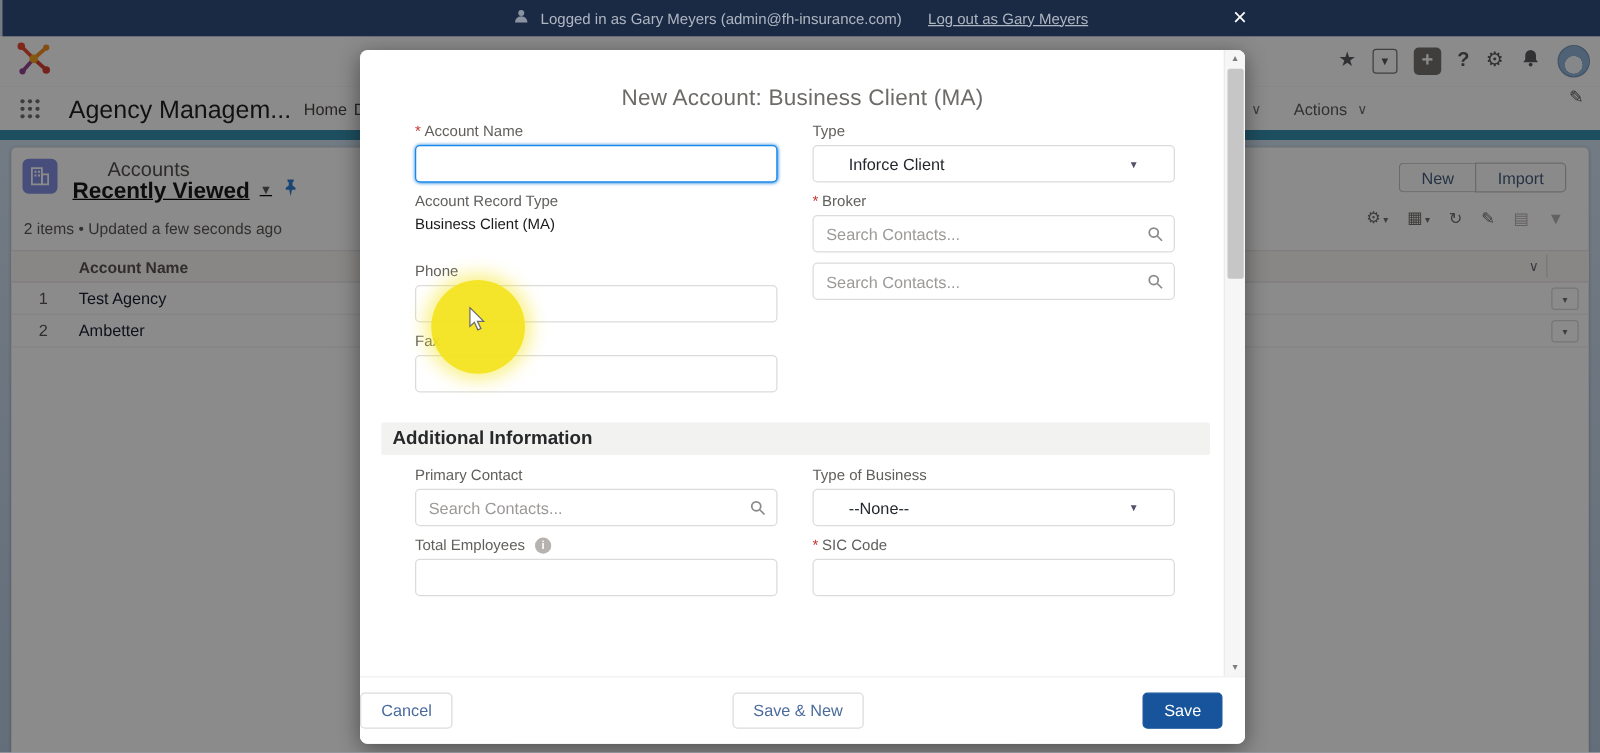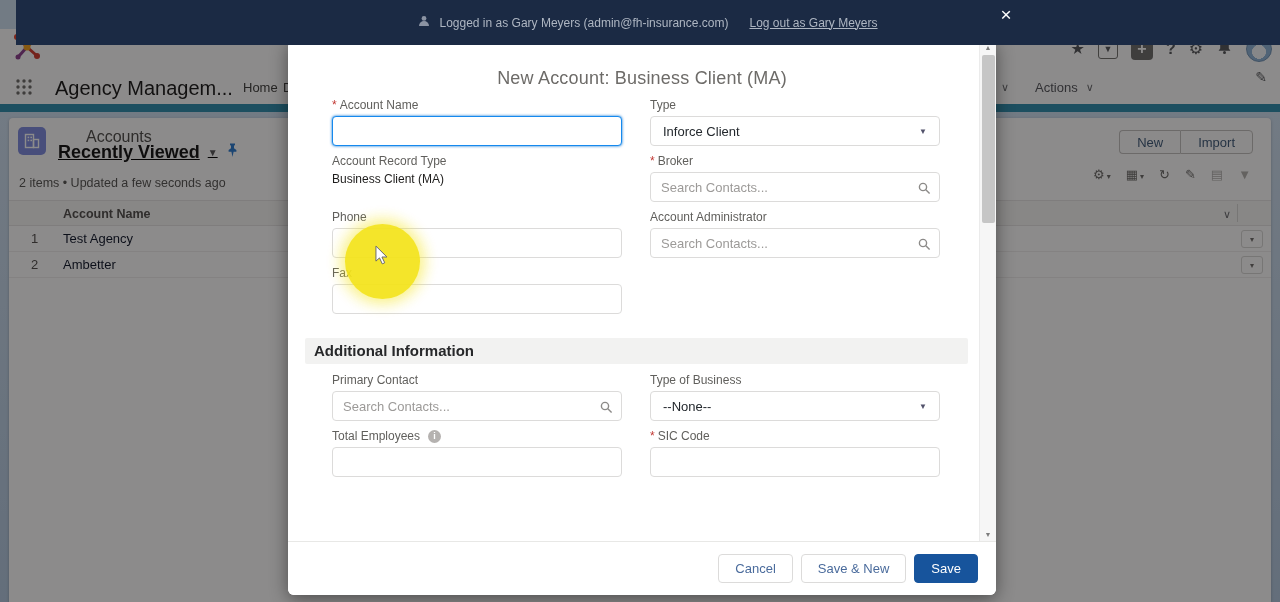--- a/index.html
+++ b/index.html
@@ -69,21 +69,21 @@
   .rnum { position:absolute; left:22px; top:0; line-height:26px; font-size:13px; color:#514f4d; }
   .rlink { position:absolute; left:54px; top:0; line-height:26px; font-size:13px; color:#0f172a; text-decoration:none; }
   .rchev { position:absolute; right:8px; top:4px; width:22px; height:18px; border:1px solid #d8d7d5;
            border-radius:3px; background:#fff; display:flex; align-items:center; justify-content:center;
            font-size:8px; color:#706f6d; }
 
   
   .backdrop { position:absolute; inset:0; background:rgba(10,9,9,0.47); z-index:40; }
 
   
-  .topbar { position:absolute; top:0; left:16px; right:0; height:45px; background:#1b2a44; z-index:60; }
+  .topbar { position:absolute; top:0; left:2px; right:0; height:29px; background:#1b2a44; z-index:60; }
   .topbar-inner { height:100%; display:flex; align-items:center; justify-content:center; gap:9px;
                   color:#aeb6c2; font-size:12px; }
   .logout-link { color:#aeb6c2; text-decoration:underline; margin-left:12px; cursor:pointer; }
   .close-x { position:absolute; left:978px; top:3px; width:24px; height:24px; color:#fff; font-size:19px;
              line-height:24px; text-align:center; cursor:pointer; }
 
   
   .modal { position:absolute; left:288px; top:40px; width:708px; height:555px; background:#fff;
            border-radius:6px; z-index:55; box-shadow:0 4px 18px rgba(0,0,0,.45); }
   .modal-scroll { position:absolute; left:0; right:0; top:0; bottom:54px; overflow:hidden;
@@ -98,35 +98,35 @@
   .flabel { display:flex; align-items:center; gap:3px; font-size:12px; color:#605f5c; margin-bottom:4px; height:14px; }
   .req { color:#c23934; }
   .finput { width:100%; height:30px; border:1px solid #dcdbda; border-radius:4px; padding:0 10px;
             font-size:13px; color:#16325c; background:#fff; outline:none; font-family:inherit; }
   .finput.focused { border-color:#1589ee; box-shadow:0 0 3px #0070d2; }
   .finput::placeholder, .ftextarea::placeholder { color:#9c9a98; }
   .fsearch { position:relative; }
   .fsearch .finput { padding-right:18px; }
   .mag { position:absolute; right:9px; top:9px; }
   .fselect { height:30px; border:1px solid #dcdbda; border-radius:4px; background:#fff; display:flex;
-             align-items:center; justify-content:space-between; padding:0 12px; font-size:13px;
+             align-items:center; justify-content:space-between; padding:0 28px; font-size:13px;
              color:#23282d; cursor:pointer; }
   .sel-arrow { font-size:8px; color:#52526b; }
   .ftextarea { width:100%; height:55px; resize:none; border:1px solid #dcdbda; border-radius:4px;
                padding:6px 10px; font-size:13px; font-family:inherit; outline:none; }
   .grip { position:absolute; right:4px; bottom:7px; }
   .static-val { font-size:12px; color:#1d1c1b; margin-top:2px; }
   .info-i { width:13px; height:13px; border-radius:50%; background:#b5b2b0; color:#fff; font-size:9px;
             font-weight:700; display:inline-flex; align-items:center; justify-content:center;
             margin-left:5px; font-style:normal; }
 
   
   .modal-footer { position:absolute; left:0; right:0; bottom:0; height:54px; background:#fff;
                   border-top:1px solid #e8e8e6; border-radius:0 0 6px 6px; display:flex;
-                  align-items:center; justify-content:flex-end; gap:8px; padding-right:18px; }
+                  align-items:center; justify-content:space-between; gap:8px; padding-right:18px; }
   .btn { height:29px; padding:0 16px; border-radius:4px; font-size:13px; display:flex; align-items:center;
          cursor:pointer; font-family:inherit; }
   .btn-neutral { background:#fff; border:1px solid #dcdbda; color:#4a6b9c; }
   .btn-brand { background:#17549c; border:1px solid #17549c; color:#fff; }
 
   
   .sbar { position:absolute; top:0; right:0; width:17px; height:501px; background:#f6f6f6;
           border-left:1px solid #ebebeb; z-index:8; }
   .sbar-btn { height:14px; display:flex; align-items:center; justify-content:center; font-size:7px; color:#7d7d7d; }
   .sbar-btn.down { position:absolute; bottom:0; left:0; right:0; }
@@ -333,23 +333,20 @@
           </div>
         </div>
 
         <div class="field">
           <div class="flabel">
             <span>Phone</span>
           </div>
           <input class="finput" style="">
         </div>
         <div class="field">
-          <div class="flabel">
-            <span>Account Administrator</span>
-          </div>
           <div class="fsearch">
             <input class="finput" placeholder="Search Contacts..." style="">
             <span class="mag">
               <svg width="13" height="13" viewBox="0 0 13 13">
                 <circle cx="5" cy="5" r="3.6" fill="none" stroke="#8c8a88" stroke-width="1.4"></circle>
                 <line x1="7.8" y1="7.8" x2="11.6" y2="11.6" stroke="#8c8a88" stroke-width="1.4"></line>
               </svg>
             </span>
           </div>
         </div>

